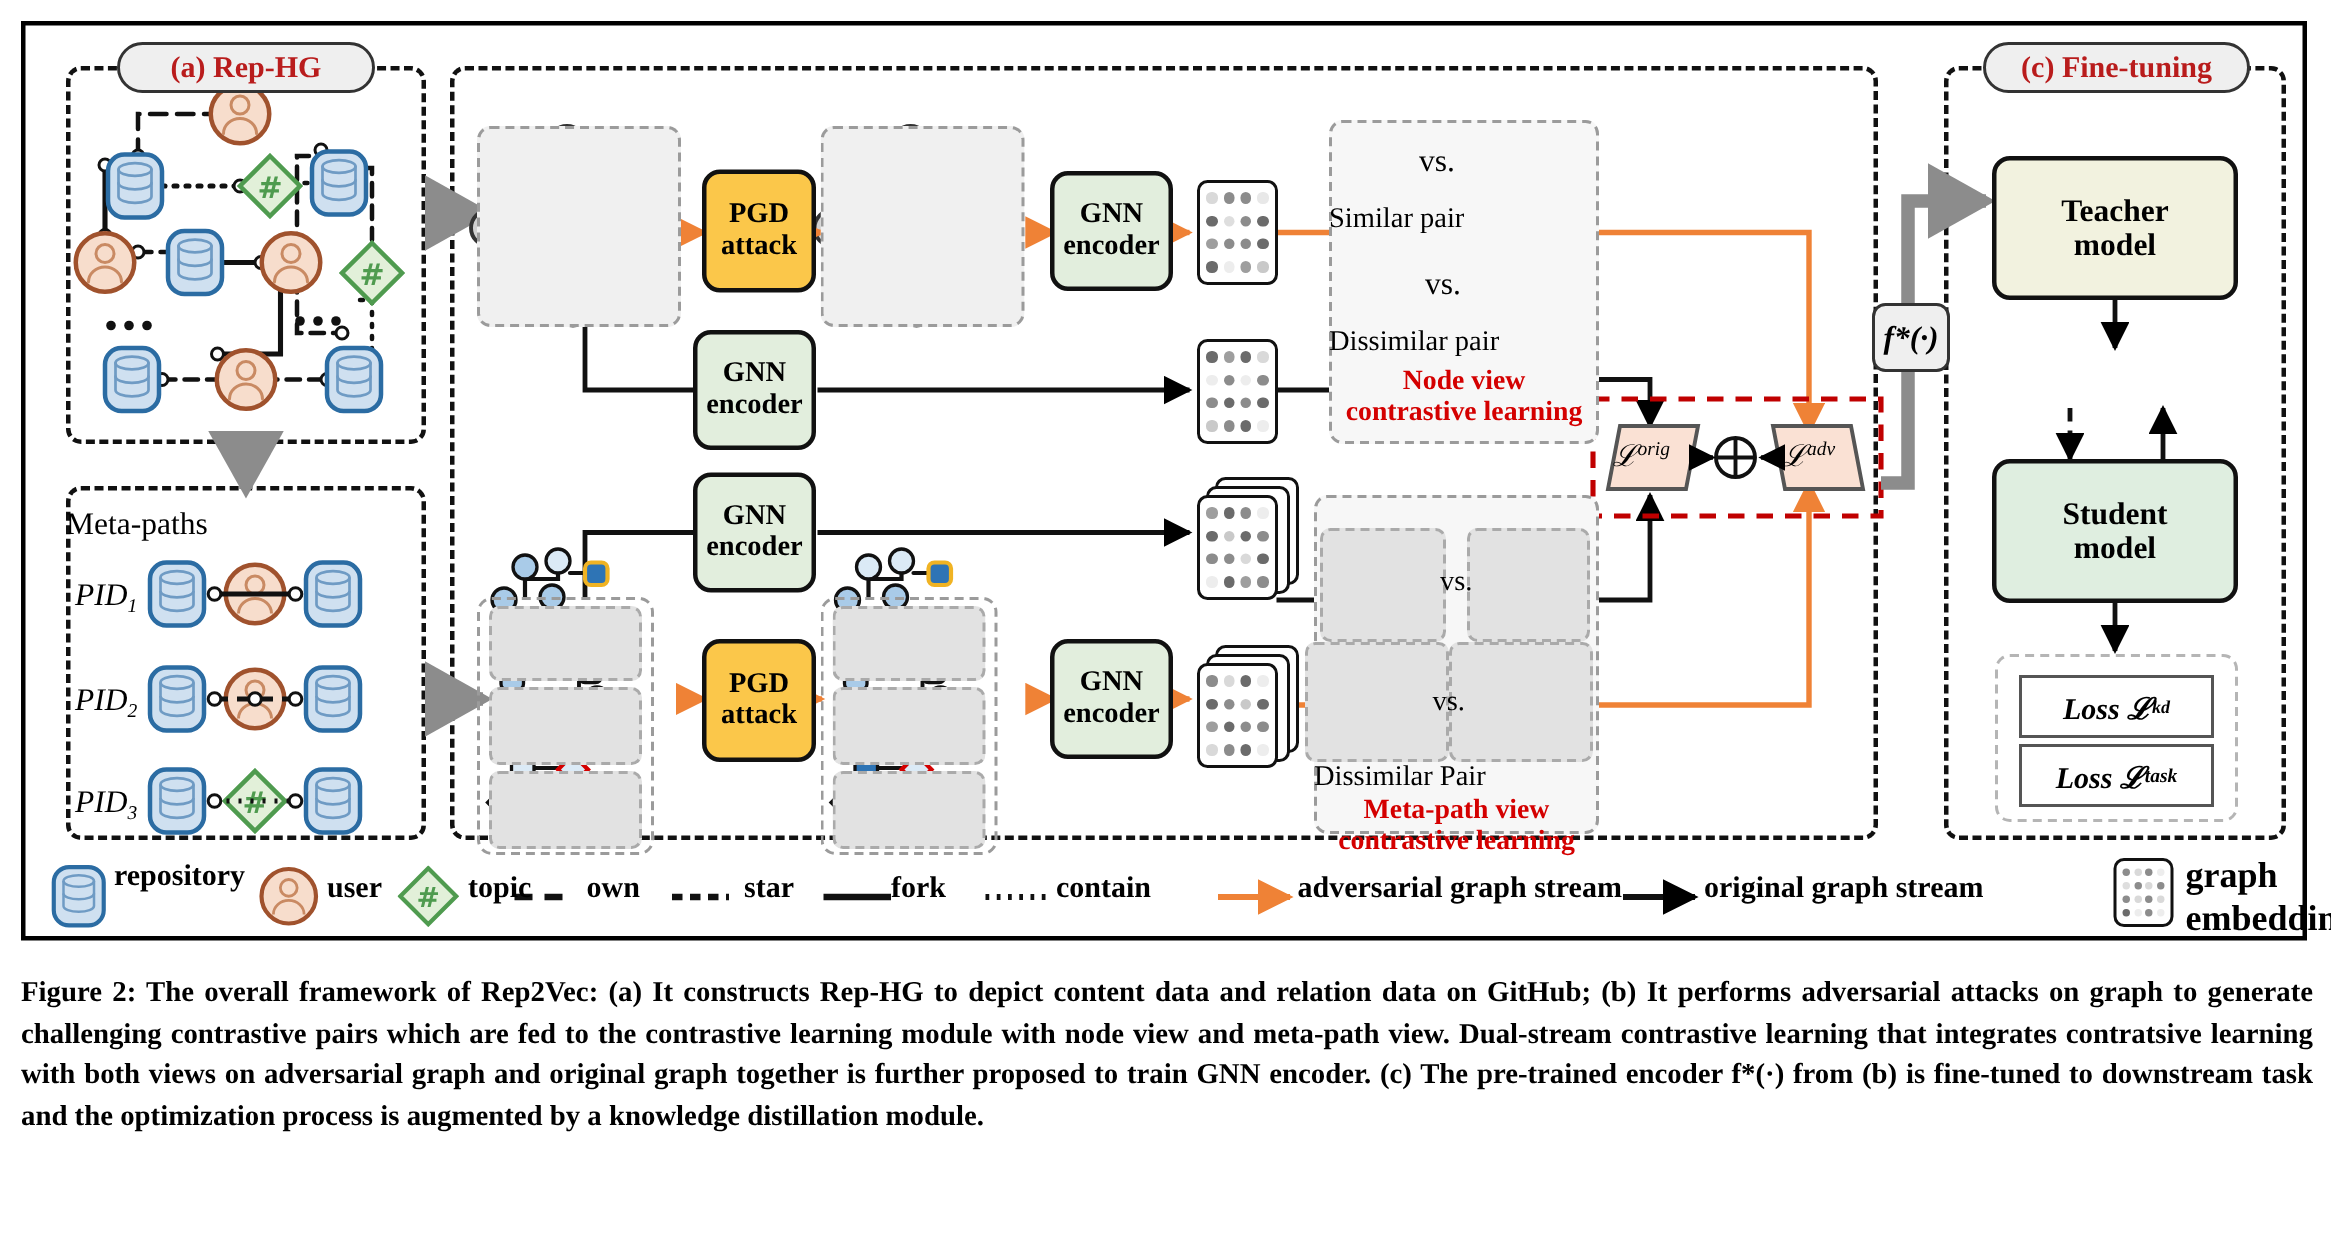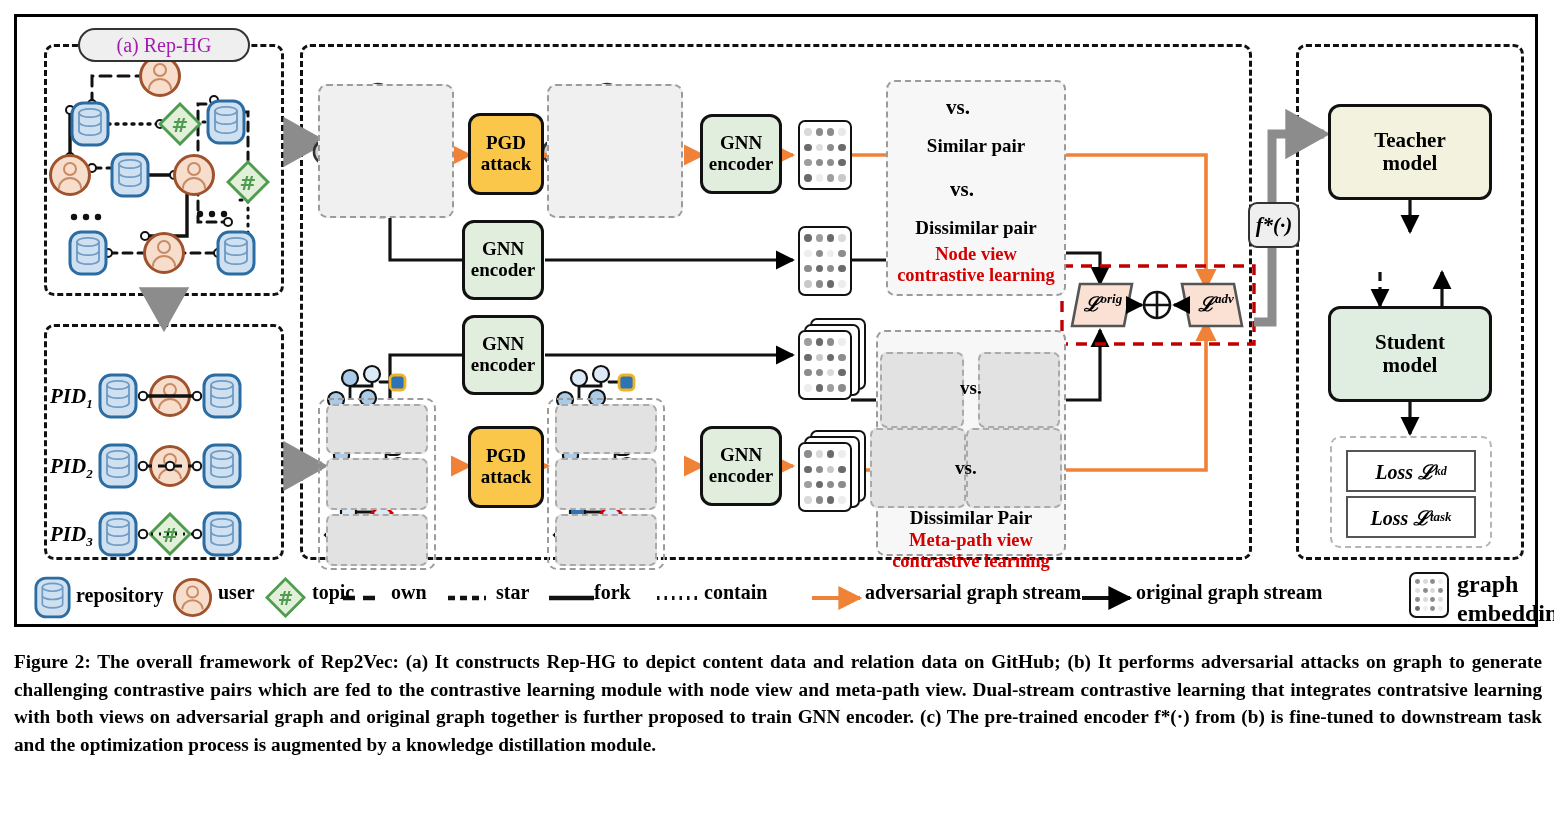--- a/index.html
+++ b/index.html
@@ -9,35 +9,35 @@
   
   .outer-frame{position:absolute;left:14px;top:14px;width:1524px;height:613px;border:3px solid #000;box-sizing:border-box;background:#fff;}
 
   
   .dpanel{position:absolute;border:3px dashed #111;border-radius:10px;box-sizing:border-box;}
   .dpanel-thin{position:absolute;border:2.5px dashed #222;border-radius:10px;box-sizing:border-box;}
 
   
   .pill{position:absolute;background:#efefef;border:2px solid #333;border-radius:22px;
         display:flex;align-items:center;justify-content:center;
-        font-weight:normal;color:#a21caf;box-sizing:border-box;z-index:6;}
+        font-weight:bold;color:#b91c1c;box-sizing:border-box;z-index:6;}
 
   
   .rbox{position:absolute;border:3px solid #111;border-radius:12px;display:flex;flex-direction:column;
         align-items:center;justify-content:center;font-weight:bold;text-align:center;line-height:1.08;box-sizing:border-box;}
   .sqbox{position:absolute;border:2.5px solid #555;background:#fff;display:flex;align-items:center;
          justify-content:center;font-weight:bold;text-align:center;box-sizing:border-box;}
 
   
   .graphbox{position:absolute;background:#f0f0f0;border:2.5px dashed #9b9b9b;border-radius:9px;box-sizing:border-box;}
   .pairbox{position:absolute;background:#f7f7f7;border:2.5px dashed #9b9b9b;border-radius:9px;box-sizing:border-box;}
   .mini{position:absolute;background:#e2e2e2;border:2px dashed #aaa;border-radius:7px;box-sizing:border-box;}
 
   
-  .lbl{position:absolute;font-weight:bold;text-align:center;line-height:1.1;white-space:nowrap;}
+  .lbl{position:absolute;font-weight:normal;text-align:left;line-height:1.1;white-space:nowrap;}
   .redlbl{position:absolute;font-weight:bold;text-align:center;color:#d40000;line-height:1.12;}
 
   
   svg.ov{position:absolute;left:0;top:0;width:1554px;height:831px;pointer-events:none;}
 
   
   .legend{position:absolute;left:20px;top:566px;width:1512px;height:56px;}
   .lgitem{position:absolute;display:flex;align-items:center;font-weight:bold;white-space:nowrap;}
 
   
@@ -55,24 +55,26 @@
 <body>
 
 <div id="fig">
 
   <div class="outer-frame"></div>
 
   <div class="dpanel" style="left:44px;top:44px;width:240px;height:252px;"></div>
   <div class="pill" style="left:78px;top:28px;width:172px;height:34px;font-size:20px;">(a) Rep-HG</div>
 
   <div class="dpanel" style="left:44px;top:324px;width:240px;height:236px;"></div>
+  <div class="lbl" style="left:44px;top:338px;width:240px;font-size:21px;">Meta-paths</div>
 
   <div class="dpanel" style="left:300px;top:44px;width:952px;height:516px;"></div>
 
   <div class="dpanel" style="left:1296px;top:44px;width:228px;height:516px;"></div>
+  <div class="pill" style="left:1322px;top:28px;width:178px;height:34px;font-size:20px;">(c) Fine-tuning</div>
 
   <svg class="ov" viewBox="0 0 1554 831">
     <defs>
       <marker id="arrOrange" markerWidth="7" markerHeight="7" refX="5.4" refY="3" orient="auto">
         <path d="M0,0 L6,3 L0,6 z" fill="#ef8236"></path>
       </marker>
       <marker id="arrBlack" markerWidth="7" markerHeight="7" refX="5.4" refY="3" orient="auto">
         <path d="M0,0 L6,3 L0,6 z" fill="#000"></path>
       </marker>
       <marker id="arrGray" markerWidth="5.6" markerHeight="5.6" refX="4.3" refY="2.8" orient="auto">
@@ -594,21 +596,21 @@
   <div class="sqbox" style="left:1346px;top:450px;width:130px;height:42px;font-size:20px;font-style:italic;">
     <span>Loss ℒ</span>
       <sup style="font-size:12px;">kd</sup>
   </div>
   <div class="sqbox" style="left:1346px;top:496px;width:130px;height:42px;font-size:20px;font-style:italic;">
     <span>Loss ℒ</span>
       <sup style="font-size:13px;">task</sup>
   </div>
 
   <div class="legend">
-    <div class="lgitem" style="left:56px;top:18px;font-size:20px;">
+    <div class="lgitem" style="left:56px;top:7px;font-size:20px;">
         <span>repository</span>
       </div>
     <div class="lgitem" style="left:198px;top:15px;font-size:20px;">
         <span>user</span>
       </div>
     <div class="lgitem" style="left:292px;top:15px;font-size:20px;">
         <span>topic</span>
       </div>
     <div class="lgitem" style="left:371px;top:15px;font-size:20px;">
         <span>own</span>

